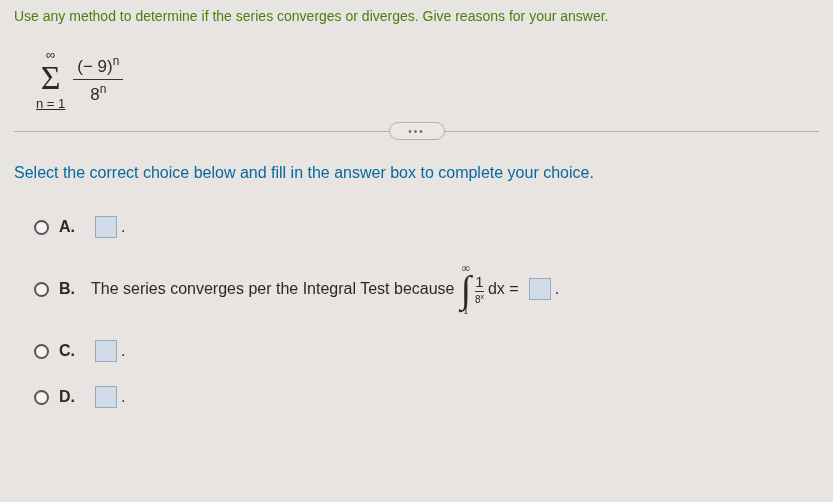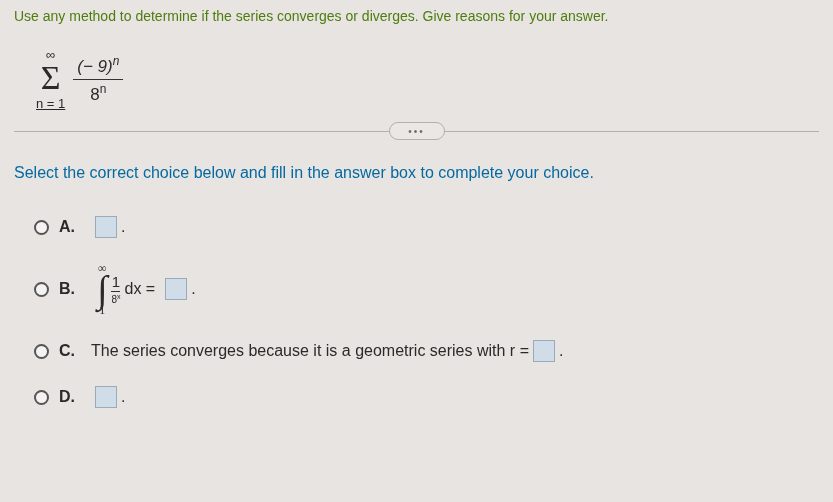--- a/index.html
+++ b/index.html
@@ -32,21 +32,21 @@
     }
     .sigma-top { font-size: 13px; line-height: 1; }
     .sigma { font-size: 34px; line-height: 1; font-family: 'Times New Roman', serif; }
     .sigma-bottom { font-size: 13px; line-height: 1; margin-top: 2px; text-decoration: underline; }
     .fraction {
       display: inline-flex;
       flex-direction: column;
       align-items: center;
       vertical-align: middle;
     }
-    .frac-num { font-size: 17px; padding: 0 4px; font-style: italic; }
+    .frac-num { font-size: 17px; padding: 0 4px; }
     .frac-line { width: 100%; border-top: 1.5px solid #333; margin: 2px 0; }
     .frac-den { font-size: 17px; padding: 0 4px; }
     sup { font-size: 0.7em; }
     .divider-row {
       position: relative;
       margin: 10px 0 24px 0;
       height: 18px;
     }
     .hr-line {
       border: none;
@@ -171,20 +171,21 @@
     <span class="choice-text">
       <span class="answer-box"></span>
       <span>.</span>
     </span>
   </div>
 
   <div class="choice">
     <span class="radio"></span>
     <span class="choice-letter">B.</span>
     <span class="choice-text">
+      <span>The series converges per the Integral Test because</span>
       <span class="integral-block">
         <span class="int-sign">
           <span class="int-top">∞</span>
           <span class="int-sym">∫</span>
           <span class="int-bot">1</span>
         </span>
         <span class="int-frac">
           <span class="n">1</span>
           <span class="l"></span>
           <span class="d"><span>8</span><sup>x</sup></span>
@@ -193,21 +194,20 @@
       </span>
       <span class="answer-box"></span>
       <span>.</span>
     </span>
   </div>
 
   <div class="choice">
     <span class="radio"></span>
     <span class="choice-letter">C.</span>
     <span class="choice-text">
-      <span>The series converges because it is a geometric series with r =</span>
       <span class="answer-box"></span>
       <span>.</span>
     </span>
   </div>
 
   <div class="choice" style="margin-bottom:0">
     <span class="radio"></span>
     <span class="choice-letter">D.</span>
     <span class="choice-text">
       <span class="answer-box"></span>

